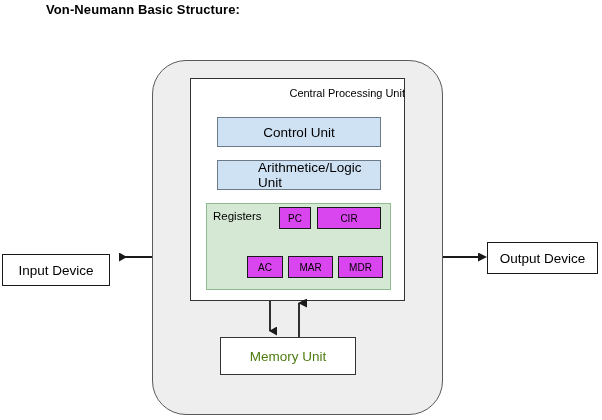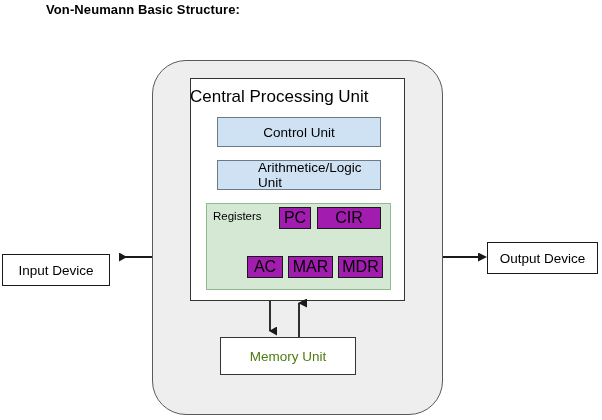--- a/index.html
+++ b/index.html
@@ -55,22 +55,22 @@
     height: 223px;
     background: #ffffff;
     border: 1.6px solid #333333;
     box-sizing: border-box;
   }
   .cpu-label {
     position: absolute;
     left: 190px;
     top: 87px;
     width: 215px;
-    text-align: left;
-    font-size: 17px;
+    text-align: right;
+    font-size: 11px;
     color: #000000;
   }
 
   
   .unit-box {
     position: absolute;
     background: #cfe2f3;
     border: 1.4px solid #6b7a86;
     box-sizing: border-box;
     display: flex;
@@ -108,27 +108,27 @@
     position: absolute;
     left: 213px;
     top: 210px;
     font-size: 11.5px;
     color: #000000;
   }
 
   
   .reg-chip {
     position: absolute;
-    background: #a21caf;
+    background: #d946ef;
     border: 1.5px solid #1a1a1a;
     box-sizing: border-box;
     display: flex;
     align-items: center;
     justify-content: center;
-    font-size: 16px;
+    font-size: 10px;
     color: #000000;
   }
   .reg-pc  { left: 279px; top: 207px; width: 32px;  height: 22px; }
   .reg-cir { left: 317px; top: 207px; width: 64px;  height: 22px; }
   .reg-ac  { left: 247px; top: 256px; width: 36px;  height: 22px; }
   .reg-mar { left: 288px; top: 256px; width: 45px;  height: 22px; }
   .reg-mdr { left: 338px; top: 256px; width: 45px;  height: 22px; }
 
   
   .memory-box {

